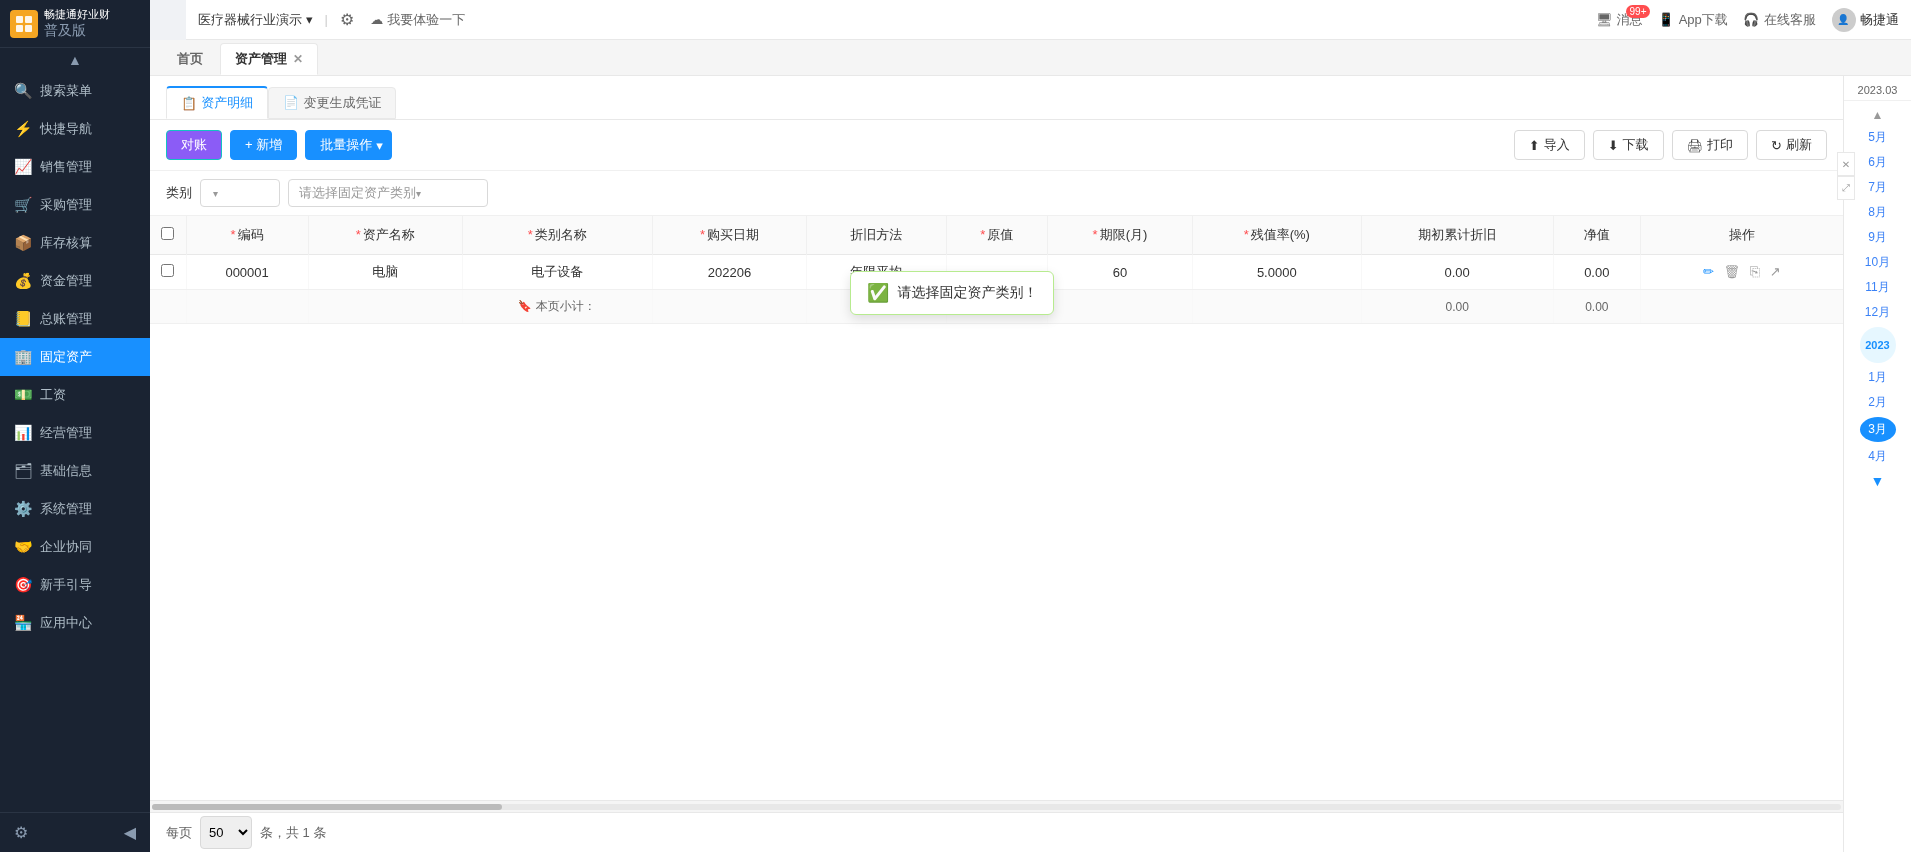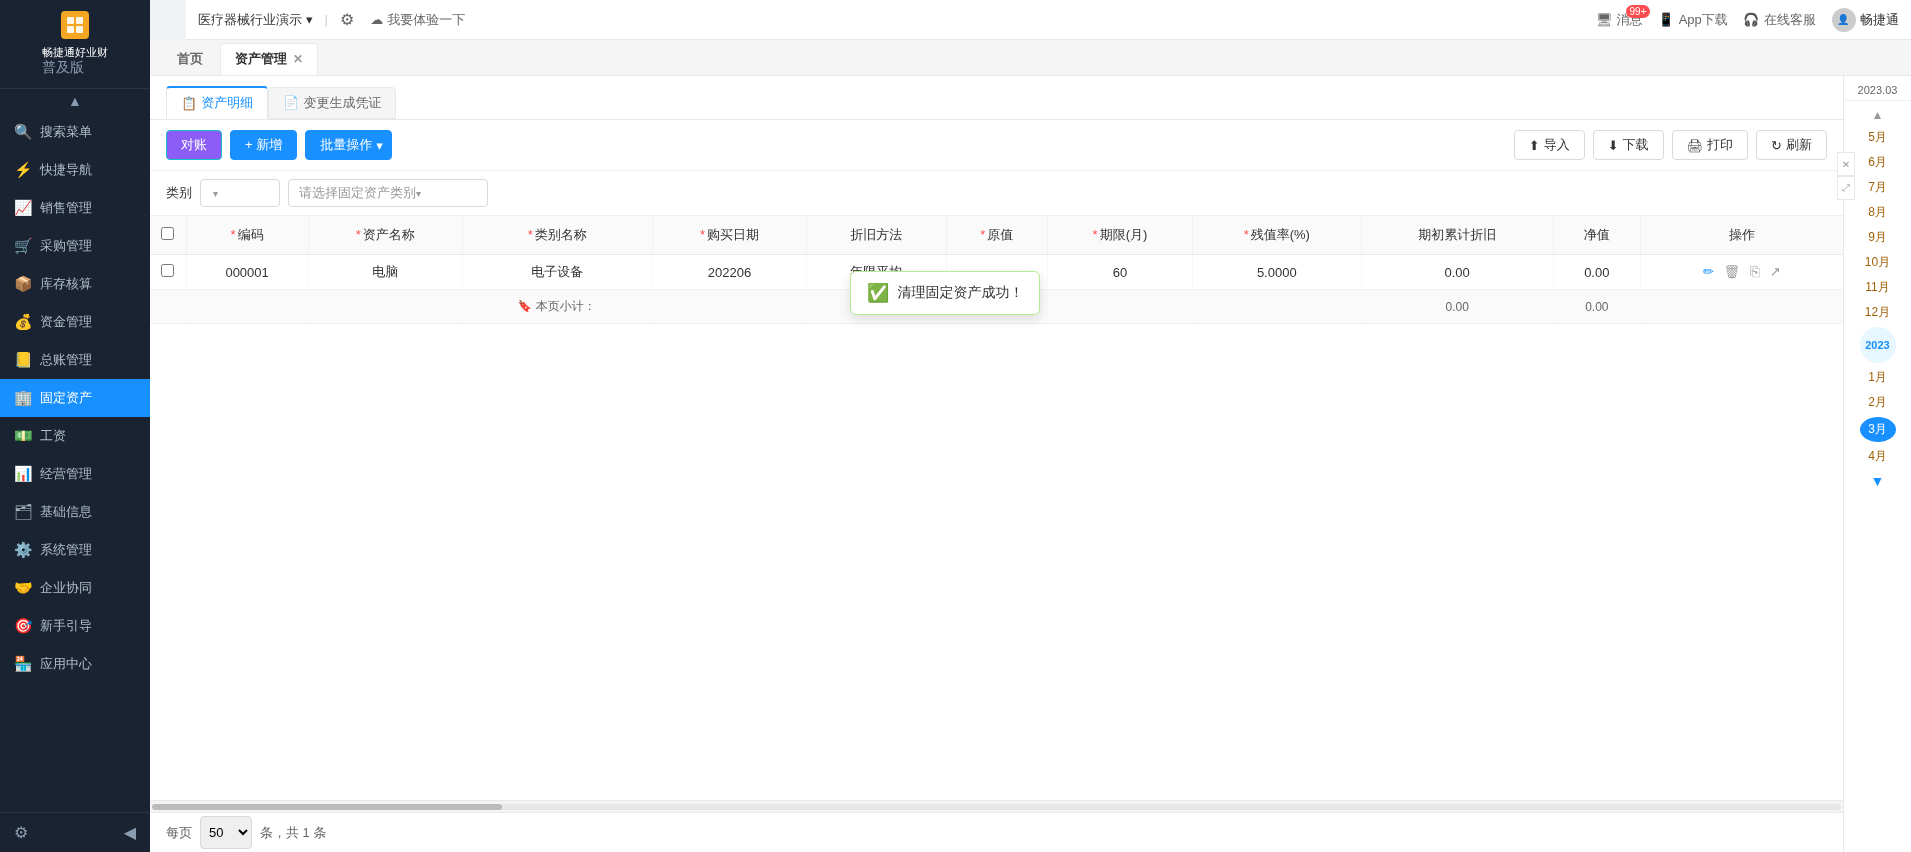--- a/index.html
+++ b/index.html
@@ -9,27 +9,26 @@
     .sidebar {
       width: 150px;
       background: #1a2332;
       display: flex;
       flex-direction: column;
       height: 100%;
       flex-shrink: 0;
     }
     .sidebar-header {
       background: #1a2332;
-      padding: 11px 10px;
+      padding: 4px 10px;
       display: flex;
       align-items: center;
       gap: 6px;
       border-bottom: 1px solid #2a3444;
       min-height: 48px;
-      flex-direction: column;
     }
     .sidebar-logo-icon {
       width: 28px; height: 28px;
       background: #f5a623;
       border-radius: 4px;
       display: flex; align-items: center; justify-content: center;
       color: white; font-size: 10px; font-weight: bold;
     }
     .sidebar-header-text {
       color: #fff;
@@ -395,21 +394,21 @@
       cursor: pointer;
       font-size: 10px;
       color: #999;
       z-index: 10;
     }
     .cal-month {
       width: 48px;
       text-align: center;
       padding: 4px 2px;
       font-size: 12px;
-      color: #a16207;
+      color: #3b82f6;
       cursor: pointer;
       border-radius: 4px;
     }
     .cal-month.active-month {
       background: #1890ff;
       color: #fff;
       border-radius: 50%;
       width: 36px;
       margin: 2px auto;
     }
@@ -729,16 +728,16 @@
       <div class="cal-month active-month">3月</div>
       <div class="cal-month">4月</div>
       <div class="cal-down-icon">▼</div>
     </div>
 
     <div class="rp-close-btn">✕</div>
     <div class="rp-expand-btn">⤢</div>
 
     <div class="success-toast">
       <span class="toast-check">✅</span>
-      <span class="toast-text">清理固定资产成功！</span>
+      <span class="toast-text">请选择固定资产类别！</span>
     </div>
   </div>
 </div>
 
 </body></html>

